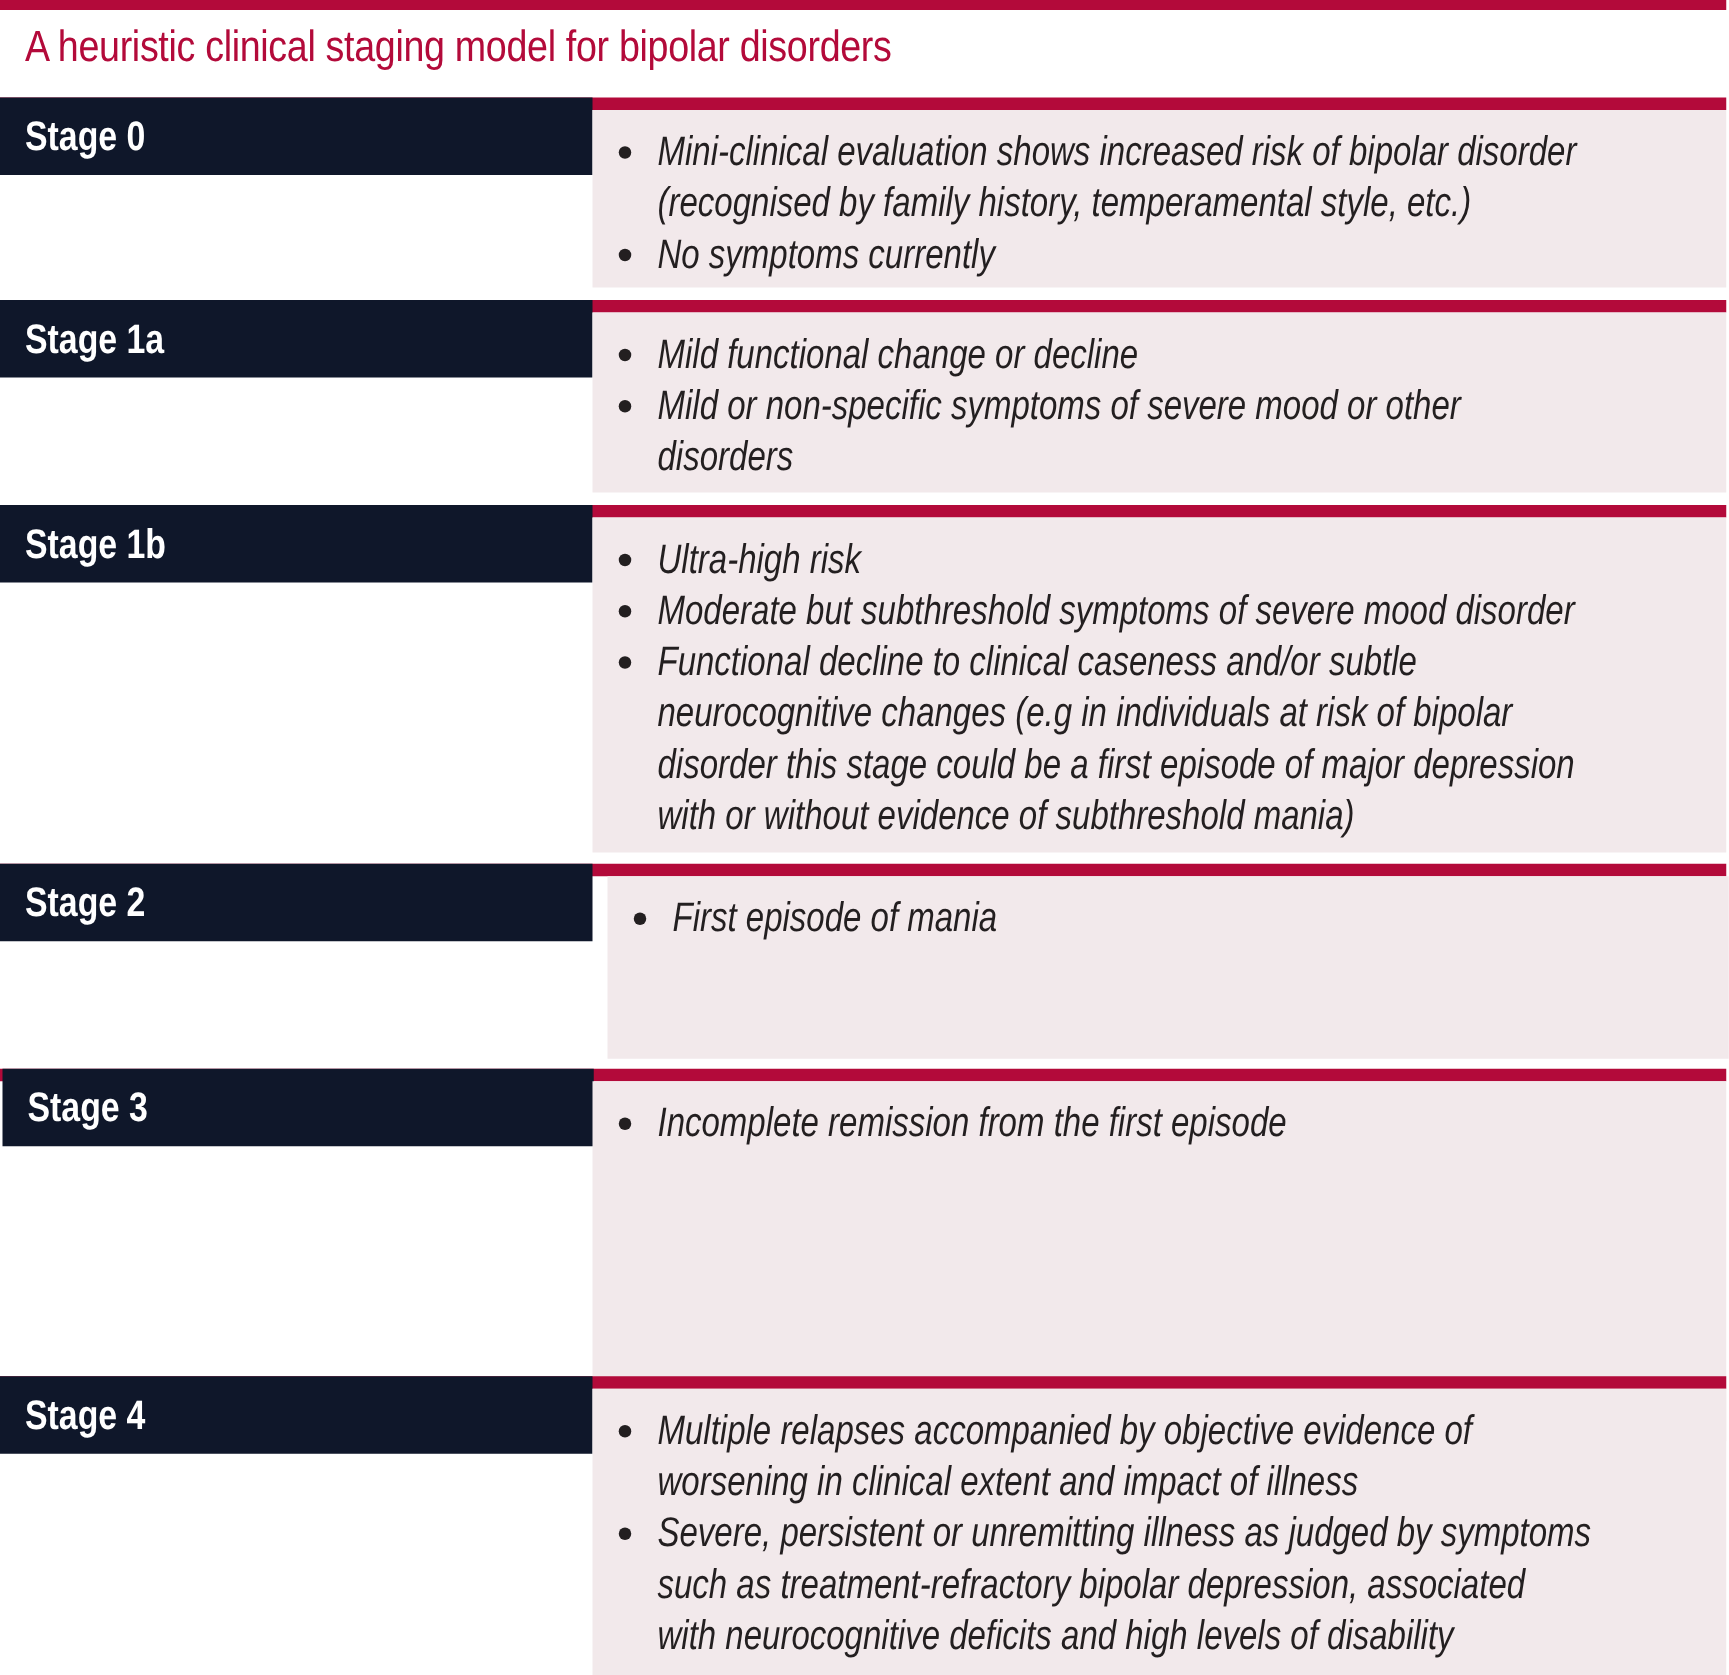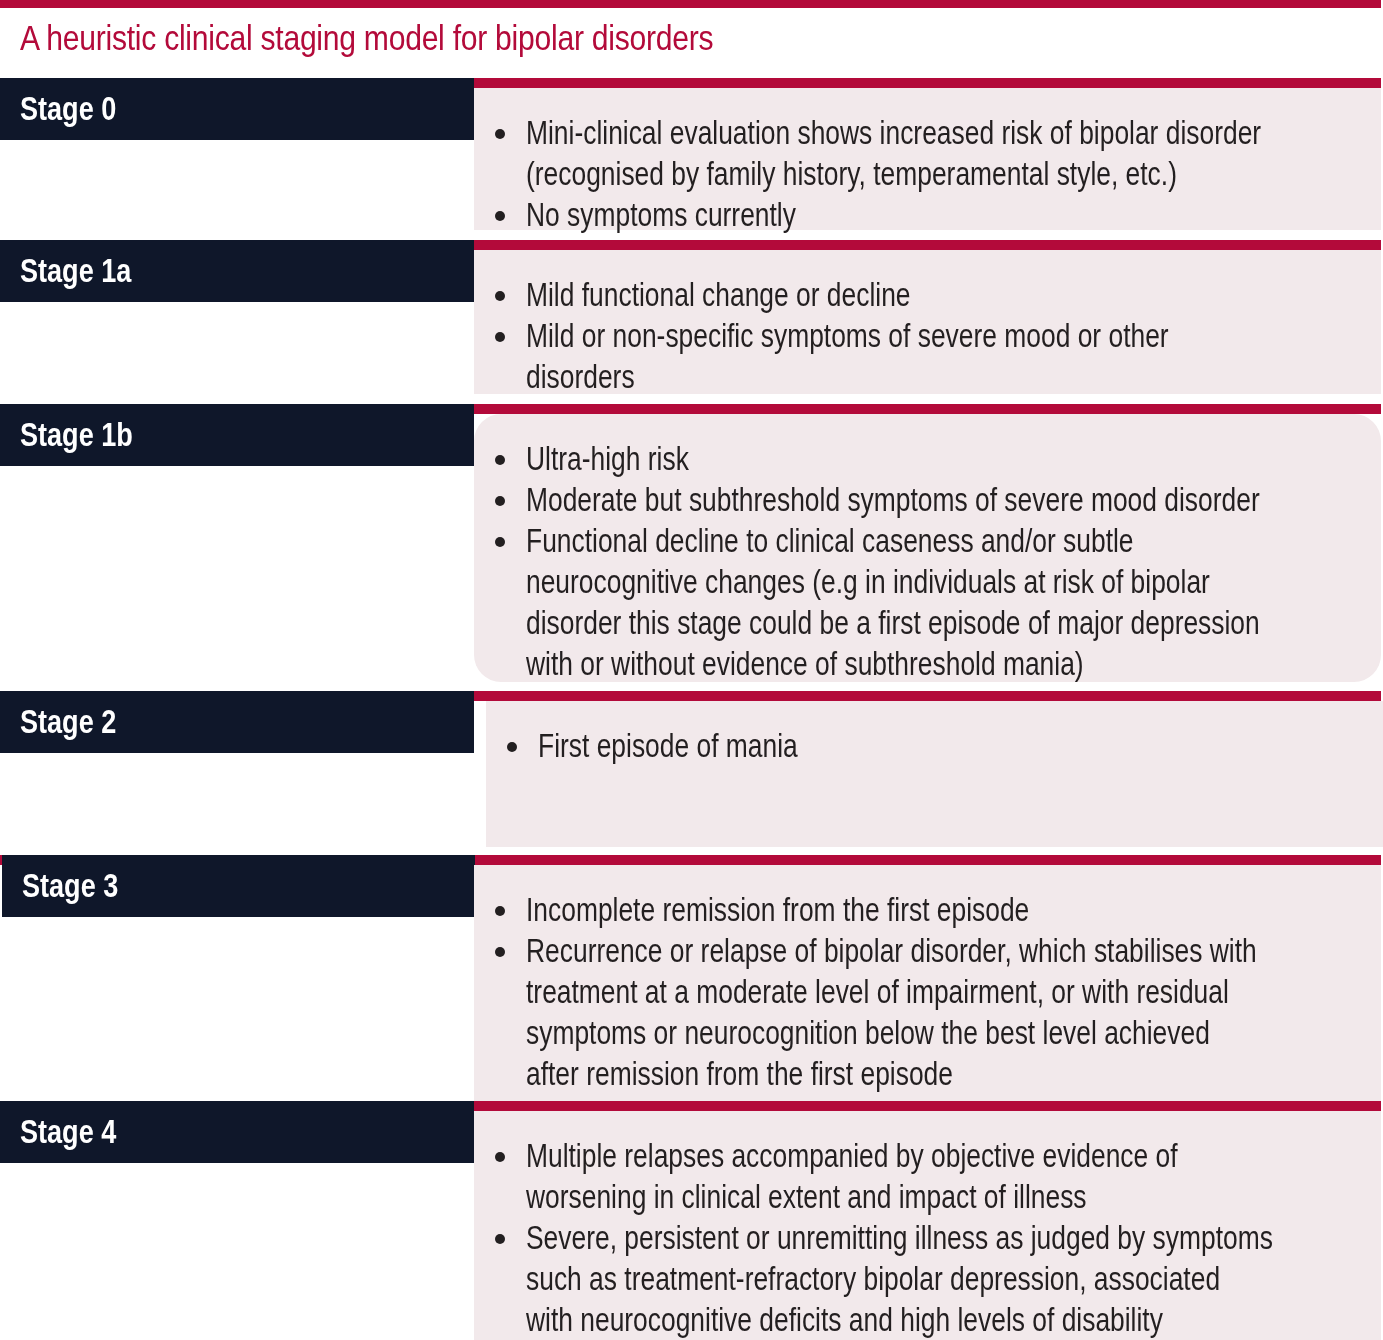--- a/index.html
+++ b/index.html
@@ -7,21 +7,21 @@
          font-family: "Liberation Sans", sans-serif; }
   .top-rule { position: absolute; left: 0; top: 0; width: 1381px; height: 8px; background: #b30a3a; }
   .title { position: absolute; left: 20px; top: 18px; font-size: 35px; color: #b30a3a;
            letter-spacing: -0.3px; transform: scaleX(0.86); transform-origin: left top; white-space: nowrap; }
   .stage { position: absolute; left: 0; width: 1383px; }
   .stage .strip { position: absolute; left: 0; top: 0; width: 1381px; height: 10px; background: #b30a3a; }
   .stage .label-box { position: absolute; left: 0; top: 0; width: 474px; height: 62px; background: #0f172a; }
   .stage .label { position: absolute; left: 20px; top: 12px; color: #ffffff; font-weight: bold;
                   font-size: 33px; transform: scaleX(0.82); transform-origin: left top; white-space: nowrap; }
   .stage .content { position: absolute; left: 474px; top: 10px; width: 907px; background: #f2e9eb; }
-  .stage ul { list-style: none; margin: 0; padding: 24px 0 0 0; }
+  .stage ul { list-style: none; margin: 0; padding: 12px 0 0 0; font-style: italic; }
   .stage li { position: relative; padding-left: 52px; font-size: 33px; line-height: 41px; color: #231f20; }
   .stage li .bullet { position: absolute; left: 21px; top: 17px; width: 10px; height: 10px; border-radius: 50%; background: #231f20; }
   .stage li .txt { display: block; transform: scaleX(0.80); transform-origin: left top; width: 1060px; white-space: pre-line; }
 </style>
 </head>
 <body>
 
 <div class="top-rule"></div>
 <div class="title">A heuristic clinical staging model for bipolar disorders</div>
 
@@ -63,21 +63,21 @@
         </li>
     </ul>
   </div>
 </div>
 
 <div class="stage" style="top:404px;">
   <div class="strip"></div>
   <div class="label-box">
     <div class="label">Stage 1b</div>
   </div>
-  <div class="content" style="height:268px;border-radius:27px;">
+  <div class="content" style="height:268px;">
     <ul>
       <li>
           <span class="bullet"></span>
           <span class="txt">Ultra-high risk</span>
         </li>
       <li>
           <span class="bullet"></span>
           <span class="txt">Moderate but subthreshold symptoms of severe mood disorder</span>
         </li>
       <li>
@@ -110,27 +110,20 @@
   <div class="strip"></div>
   <div class="label-box" style="left:2px; width:473px;text-decoration:underline;">
     <div class="label">Stage 3</div>
   </div>
   <div class="content" style="height:288px;">
     <ul>
       <li>
           <span class="bullet"></span>
           <span class="txt">Incomplete remission from the first episode</span>
         </li>
-      <li>
-          <span class="bullet"></span>
-          <span class="txt">Recurrence or relapse of bipolar disorder, which stabilises with
-treatment at a moderate level of impairment, or with residual
-symptoms or neurocognition below the best level achieved
-after remission from the first episode</span>
-        </li>
     </ul>
   </div>
 </div>
 
 <div class="stage" style="top:1101px;">
   <div class="strip"></div>
   <div class="label-box">
     <div class="label">Stage 4</div>
   </div>
   <div class="content" style="height:240px;">

